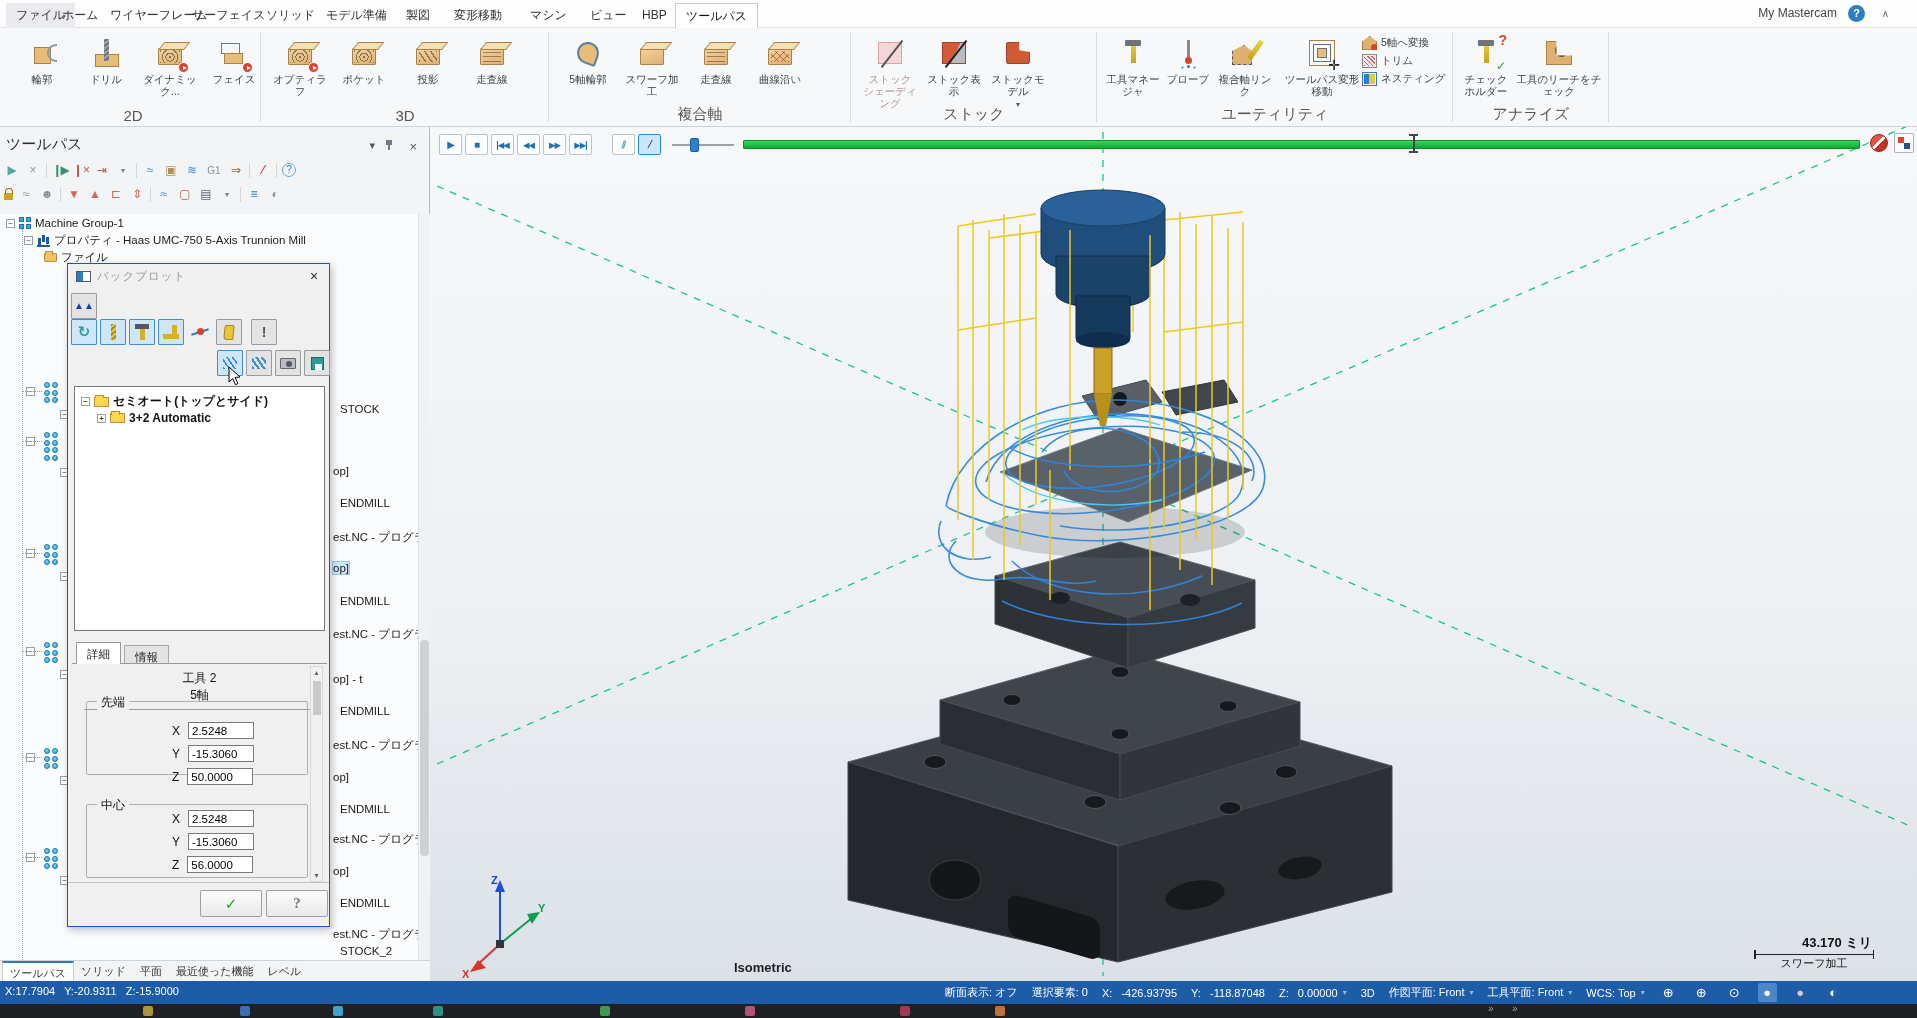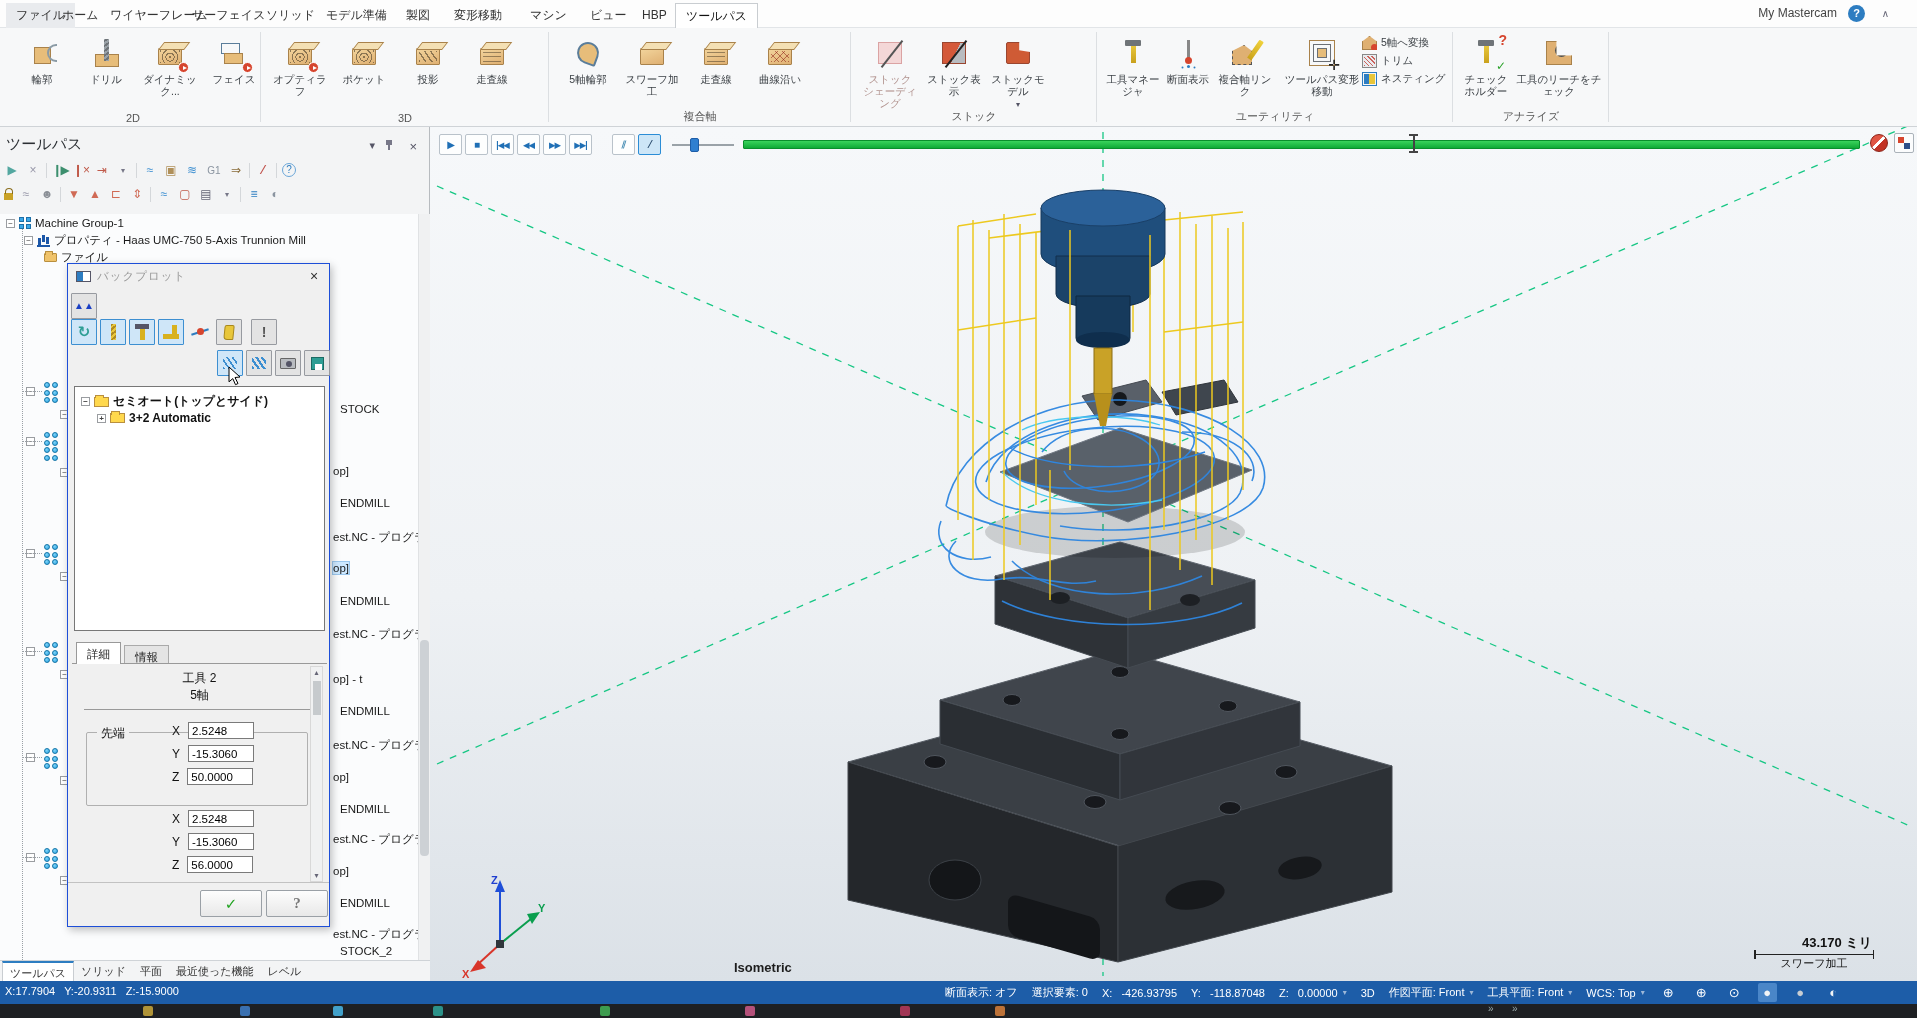--- a/index.html
+++ b/index.html
@@ -12,21 +12,21 @@
 .tab.file { background:#e9ebee; }
 .tab.active { background:#fff; border:1px solid #c9cdd1; border-bottom:none; color:#111; }
 #brand { position:absolute; right:80px; top:6px; font-size:12px; color:#444; }
 .tb-ico { position:absolute; top:5px; width:17px; height:17px; border-radius:50%; background:#2d7dc1; color:#fff; font-size:11px; text-align:center; line-height:17px; font-weight:bold; }
 #collapse-ribbon { position:absolute; right:28px; top:8px; font-size:10px; color:#667; }
 
 
 #ribbon { position:absolute; left:0; top:28px; width:1917px; height:99px; background:#f7f8f9; border-bottom:1px solid #cfd3d7; }
 .rsep { position:absolute; top:4px; width:1px; height:90px; background:#dcdfe2; }
 .rgroup { position:absolute; top:0; height:98px; }
-.rglabel { position:absolute; left:0; right:0; bottom:2px; text-align:center; font-size:11px; color:#555; }
+.rglabel { position:absolute; left:0; right:0; bottom:2px; text-align:center; font-size:15px; color:#555; }
 .ritems { position:absolute; left:4px; top:5px; display:flex; gap:4px; }
 .rbtn { width:60px; min-height:72px; display:flex; flex-direction:column; align-items:center; gap:3px; padding-top:3px; border-radius:2px; }
 .rlabel { font-size:10.5px; color:#3a3f44; text-align:center; line-height:1.15; white-space:pre-line; }
 .rbtn.disabled .rlabel { color:#b2938f; }
 .icwrap { position:relative; width:34px; height:34px; display:flex; align-items:center; justify-content:center; }
 .cube { position:relative; width:24px; height:17px; background:linear-gradient(160deg,#f2d49c,#dfb072); border:1px solid #a9824b; border-radius:1px; margin-top:7px; }
 .cube::before { content:""; position:absolute; left:-1px; top:-7px; width:24px; height:6px; background:#f4e0b4; border:1px solid #a9824b; transform:skewX(-38deg); transform-origin:bottom left; }
 .ovl-swirl::after { content:""; position:absolute; inset:1px; background:repeating-radial-gradient(circle at 50% 55%, rgba(60,50,35,.55) 0 1px, transparent 1px 3.6px); }
 .ovl-hstripes::after { content:""; position:absolute; inset:2px; background:repeating-linear-gradient(0deg, rgba(50,40,25,.45) 0 1.4px, transparent 1.4px 4.5px); }
 .ovl-dstripes::after { content:""; position:absolute; inset:2px; background:repeating-linear-gradient(55deg, rgba(50,40,25,.5) 0 1.4px, transparent 1.4px 5px); }
@@ -363,21 +363,21 @@
         <div class="rbtn" style="width:58px">
           <span class="icwrap">
               <span class="tl"></span>
             </span>
           <span class="rlabel">工具マネージャ</span>
           </div>
         <div class="rbtn" style="width:44px">
           <span class="icwrap">
               <span class="probe"></span>
             </span>
-          <span class="rlabel">断面表示</span>
+          <span class="rlabel">プローブ</span>
           </div>
         <div class="rbtn" style="width:62px">
           <span class="icwrap">
               <span class="linkpent"></span>
             </span>
           <span class="rlabel">複合軸リンク</span>
           </div>
         <div class="rbtn" style="width:84px">
           <span class="icwrap">
               <span class="xform"></span>
@@ -819,34 +819,37 @@
       </div>
     </div>
 
     <span class="dtab active" style="left:8px">詳細</span>
     <span class="dtab idle" style="left:56px">情報</span>
 
     <div id="dlg-details">
       <div class="dctr" style="margin-top:6px">工具 2</div>
       <div class="dctr">5軸</div>
       <div class="dhr"></div>
-      <div class="grpbox" style="top:68px;height:74px">
+      <div class="grpbox" style="top:37px;height:74px">
         <span class="grplab">先端</span>
         </div>
       <div class="drow" style="left:100px;top:58px">
           <span>X</span>
         <input value="2.5248" style="">
         </div>
       <div class="drow" style="left:100px;top:81px">
           <span>Y</span>
         <input value="-15.3060" style="">
         </div>
       <div class="drow" style="left:100px;top:104px">
           <span>Z</span>
         <input value="50.0000" style="">
+        </div>
+      <div class="grpbox" style="top:140px;height:74px">
+        <span class="grplab">中心</span>
         </div>
       <div class="drow" style="left:100px;top:146px">
           <span>X</span>
         <input value="2.5248" style="">
         </div>
       <div class="drow" style="left:100px;top:169px">
           <span>Y</span>
         <input value="-15.3060" style="">
         </div>
       <div class="drow" style="left:100px;top:192px">

